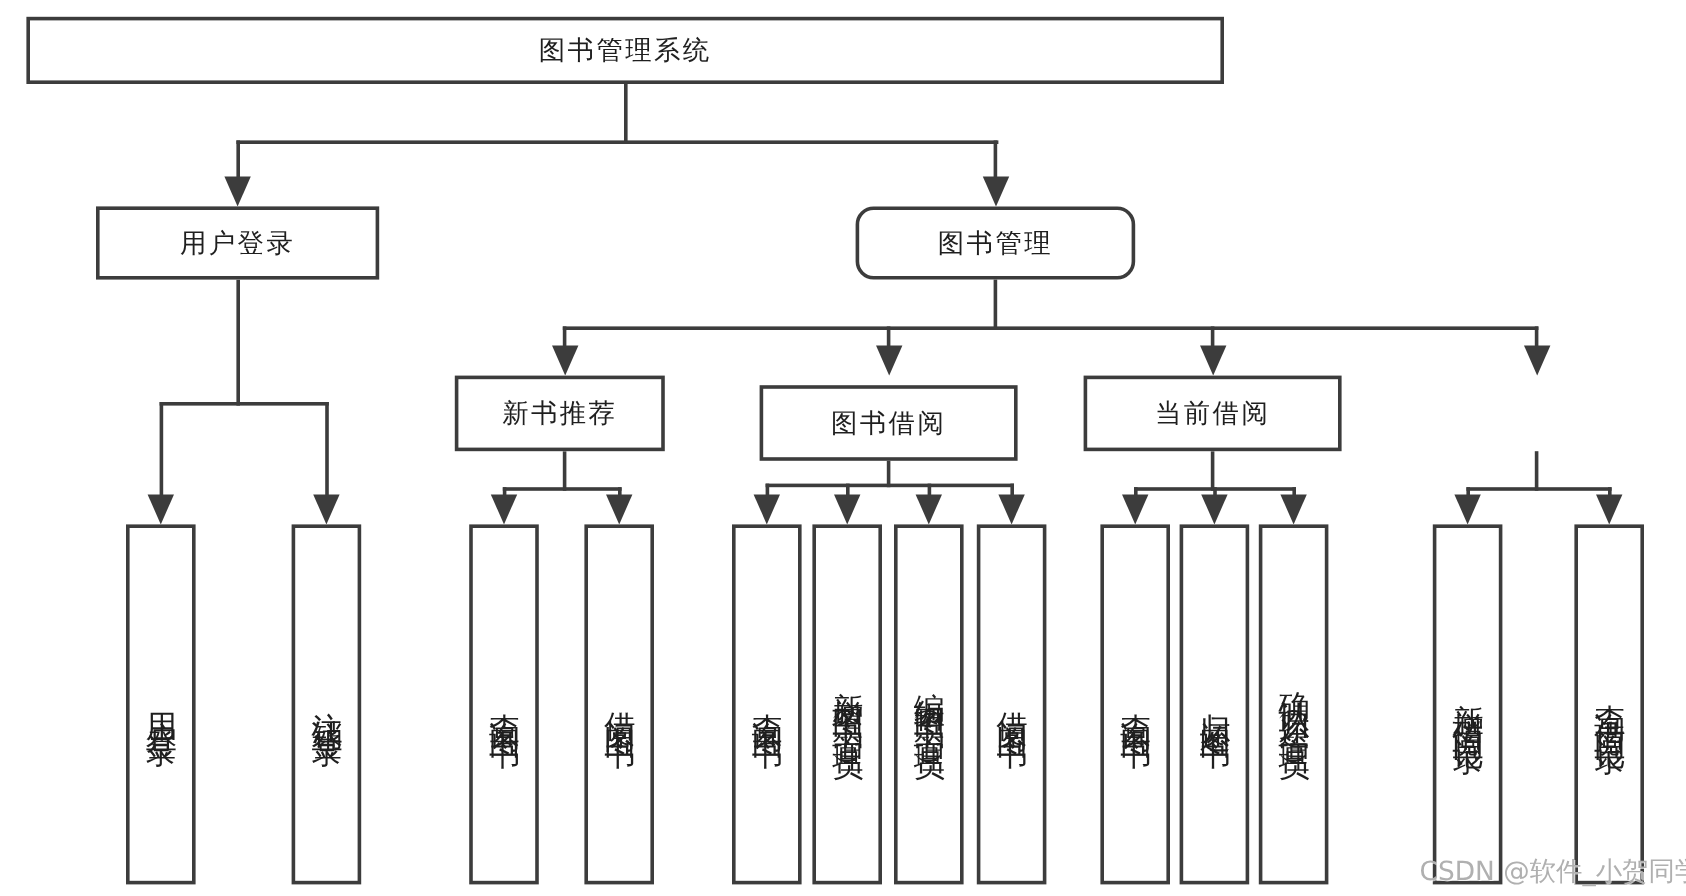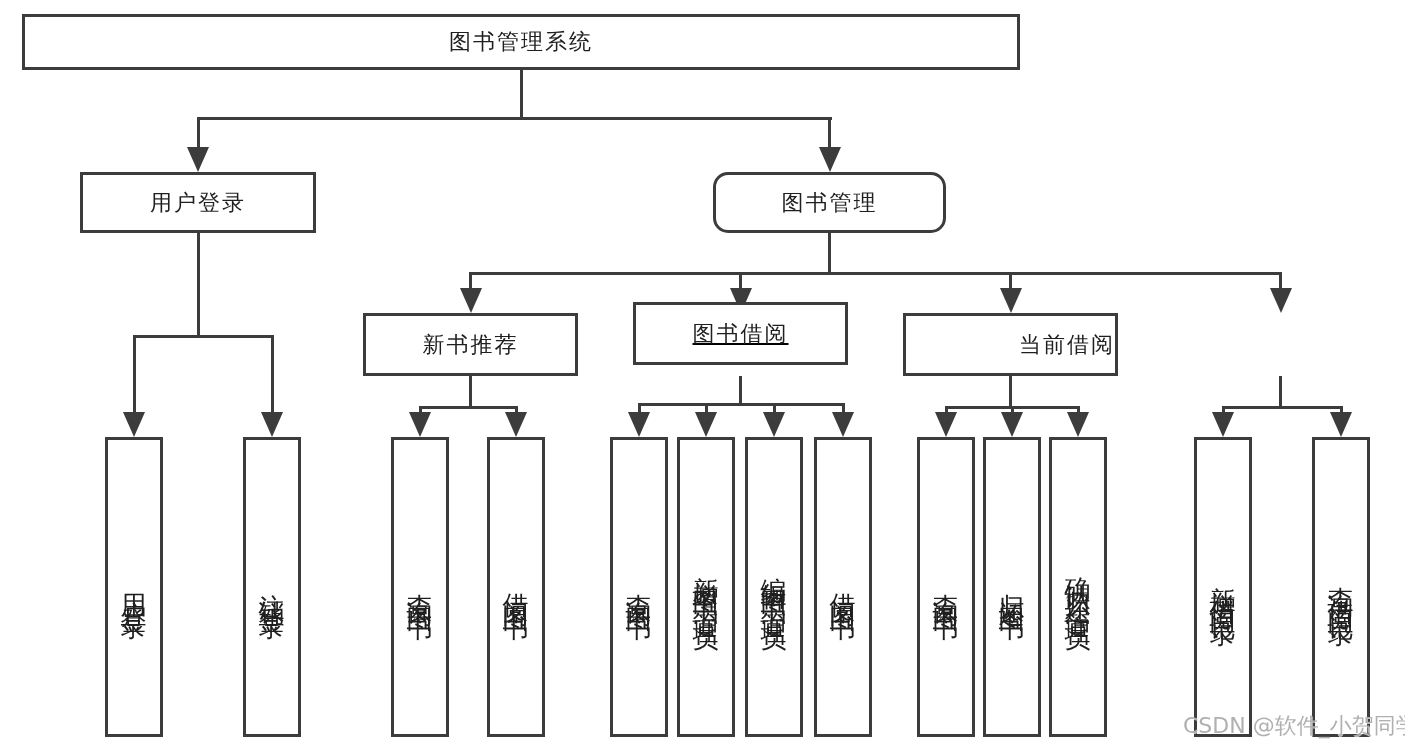--- a/index.html
+++ b/index.html
@@ -70,27 +70,27 @@
 <div class="canvas" id="canvas">
     <div class="box" style="left: 22px; top: 14px; width: 998px; height: 56px;">
       <span>图书管理系统</span>
     </div>
     <div class="box" style="left: 80px; top: 172px; width: 236px; height: 61px;">
       <span>用户登录</span>
     </div>
     <div class="box" style="left: 713px; top: 172px; width: 233px; height: 61px; border-radius: 15px;">
       <span>图书管理</span>
     </div>
-    <div class="box" style="left: 363px; top: 313px; width: 215px; height: 63px;">
+    <div class="box" style="left: 379px; top: 313px; width: 175px; height: 63px;">
       <span>新书推荐</span>
     </div>
-    <div class="box" style="left: 633px; top: 302px; width: 215px; height: 63px; text-decoration: underline;">
+    <div class="box" style="left: 633px; top: 321px; width: 215px; height: 63px;">
       <span>图书借阅</span>
     </div>
-    <div class="box" style="left: 903px; top: 313px; width: 215px; height: 63px; justify-content: flex-end;">
+    <div class="box" style="left: 903px; top: 313px; width: 215px; height: 63px;">
       <span>当前借阅</span>
     </div>
     <div class="box v" style="left: 105px; top: 437px; width: 58px; height: 300px;">
       <span>用户登录</span>
     </div>
     <div class="box v" style="left: 243px; top: 437px; width: 58px; height: 300px;">
       <span>注销登录</span>
     </div>
     <div class="box v" style="left: 391px; top: 437px; width: 58px; height: 300px;">
       <span>查询图书</span>

